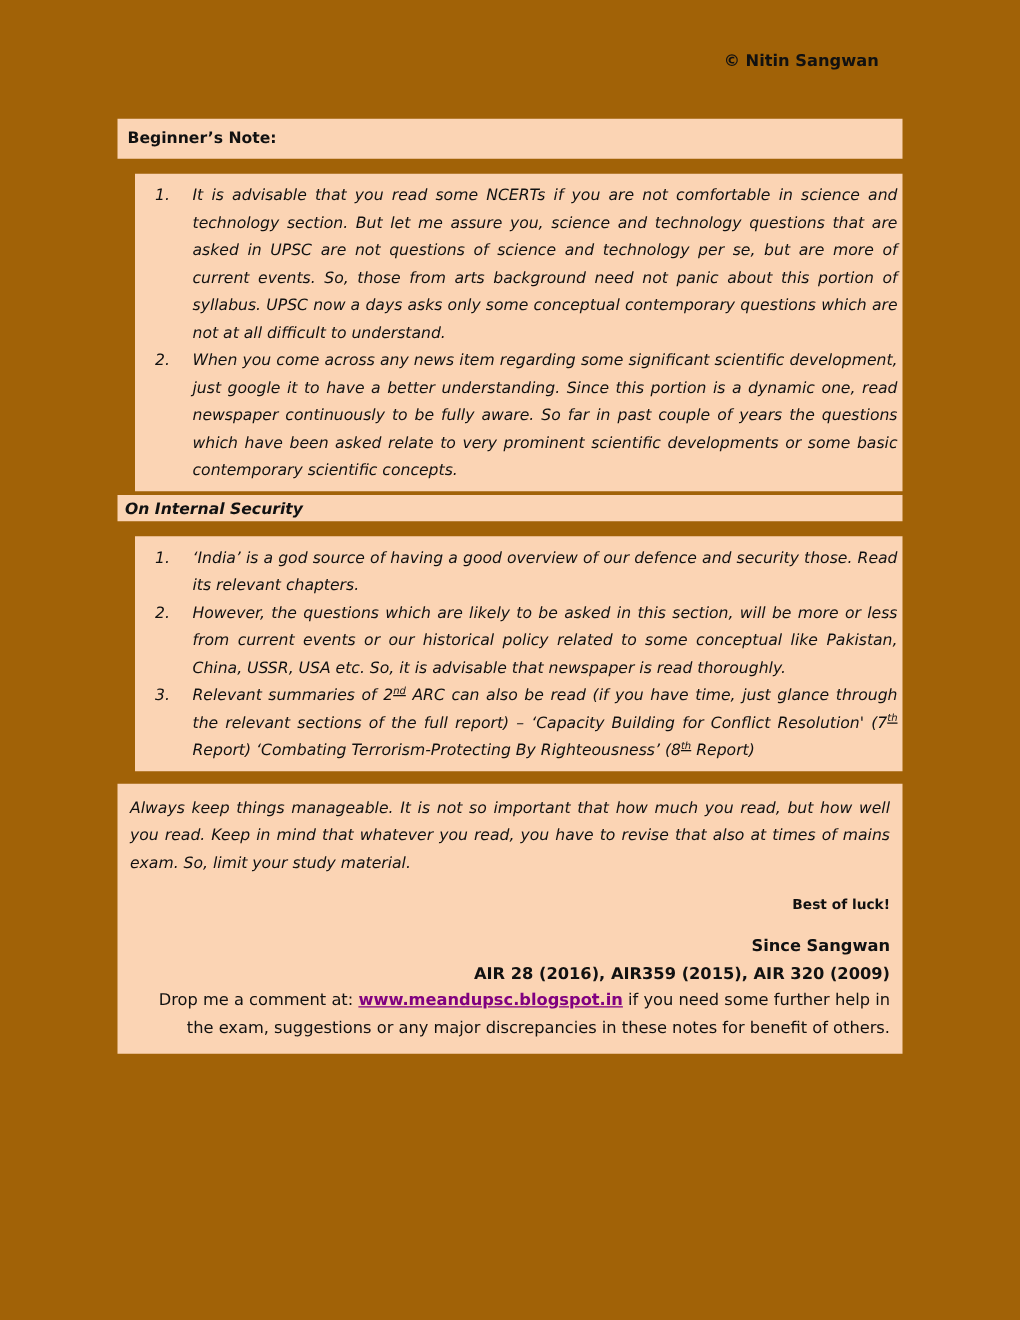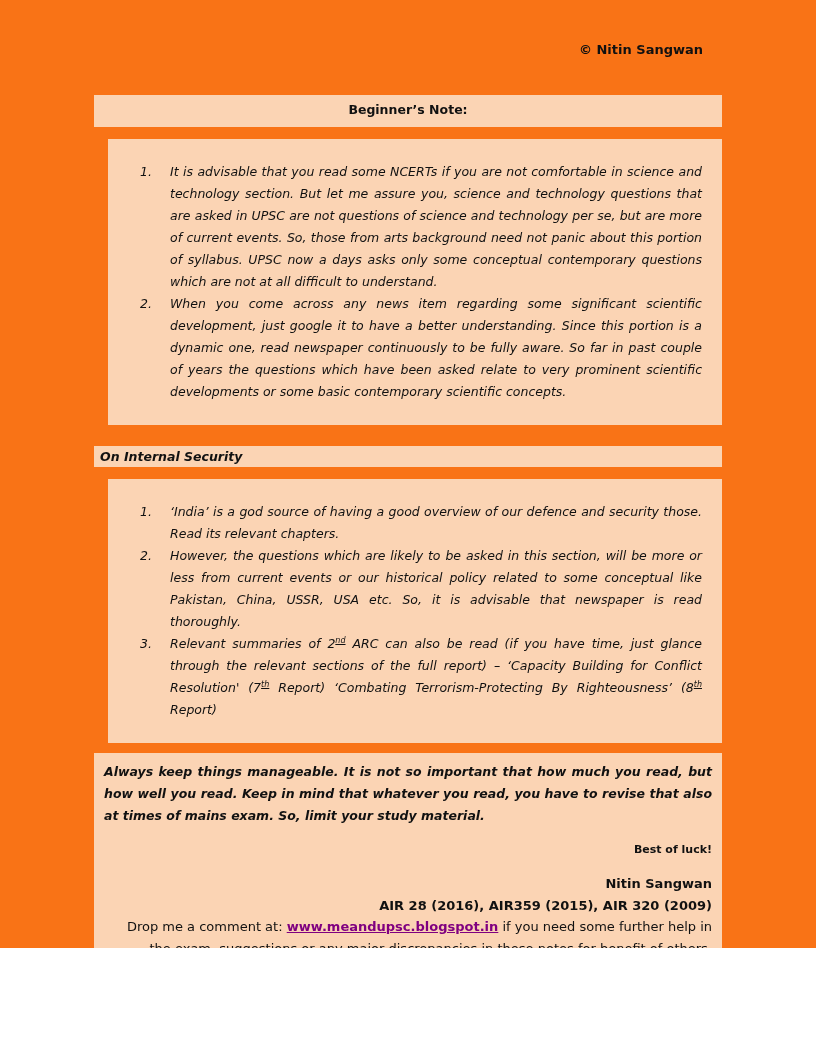--- a/index.html
+++ b/index.html
@@ -1,80 +1,78 @@
 <!DOCTYPE html>
 <html><head>
 <meta charset="utf-8">
 <style>
   html,body{margin:0;padding:0;background:#ffffff;}
   .page{
     position:relative;
-    width:816px;height:948px;
-    background:#f97316;
+    width:816px;height:1056px;
+    background:#a16207;
     font-family:"DejaVu Sans","Liberation Sans",sans-serif;
     color:#111111;
     overflow:hidden;
   }
   .copyright{
     position:absolute;
     top:42px;right:113px;
     font-size:13px;font-weight:bold;
   }
   .content{
     position:absolute;
     left:94px;top:95px;
     width:628px;
   }
   .hl{background:#FBD4B4;}
   .intro-box{
     padding:7px 8px 10px 8px;
     font-size:12.5px;
-    text-align:center;
   }
   .intro-title{font-weight:bold;margin:0 0 0 0;}
   .intro-sub{font-style:italic;margin:16px 0 0 0;}
   .list-box{
     margin-left:14px;
     margin-top:12px;
     padding:6px 4px 6px 0;
     font-size:12.5px;
   }
   ol.note-list{
     counter-reset:item;
-    margin:16px;padding:0;list-style:none;
+    margin:0;padding:0;list-style:none;
     font-style:italic;
   }
   ol.note-list li{
     counter-increment:item;
     position:relative;
     padding-left:46px;
     text-align:justify;
     line-height:22px;
   }
   ol.note-list li::before{
     content:counter(item) ".";
     position:absolute;left:16px;
   }
   .section-bar{
-    margin-top:21px;
+    margin-top:3px;
     padding:3px 6px;
     font-size:12.5px;
     font-weight:bold;font-style:italic;
   }
   .closing-box{
     margin-top:10px;
     padding:8px 10px 10px 10px;
     font-size:12.5px;
   }
   .advice{
     font-style:italic;
     text-align:justify;
     line-height:22px;
     margin:0;
-    font-weight:bold;
   }
   .best-luck{
     margin-top:16px;
     text-align:right;
     font-size:11px;font-weight:bold;
   }
   .sign-block{
     margin-top:17px;
     text-align:right;
     font-size:13px;
@@ -115,20 +113,20 @@
           <li>‘India’ is a god source of having a good overview of our defence and security those. Read its relevant chapters.</li>
           <li>However, the questions which are likely to be asked in this section, will be more or less from current events or our historical policy related to some conceptual like Pakistan, China, USSR, USA etc. So, it is advisable that newspaper is read thoroughly.</li>
           <li>Relevant summaries of 2<sup>nd</sup> ARC can also be read (if you have time, just glance through the relevant sections of the full report) – ‘Capacity Building for Conflict Resolution' (7<sup>th</sup> Report) ‘Combating Terrorism-Protecting By Righteousness’ (8<sup>th</sup> Report)</li>
         </ol>
     </div>
 
     <div class="hl closing-box">
       <p class="advice">Always keep things manageable. It is not so important that how much you read, but how well you read. Keep in mind that whatever you read, you have to revise that also at times of mains exam. So, limit your study material.</p>
       <div class="best-luck">Best of luck!</div>
       <div class="sign-block">
-        <div class="sign-name">Nitin Sangwan</div>
+        <div class="sign-name">Since Sangwan</div>
         <div class="sign-ranks">AIR 28 (2016), AIR359 (2015), AIR 320 (2009)</div>
         <div class="comment-line">Drop me a comment at: <a class="link" href="#">www.meandupsc.blogspot.in</a> if you need some further help in the exam, suggestions or any major discrepancies in these notes for benefit of others.</div>
       </div>
     </div>
 
   </div>
 </div>
 
 </body></html>

